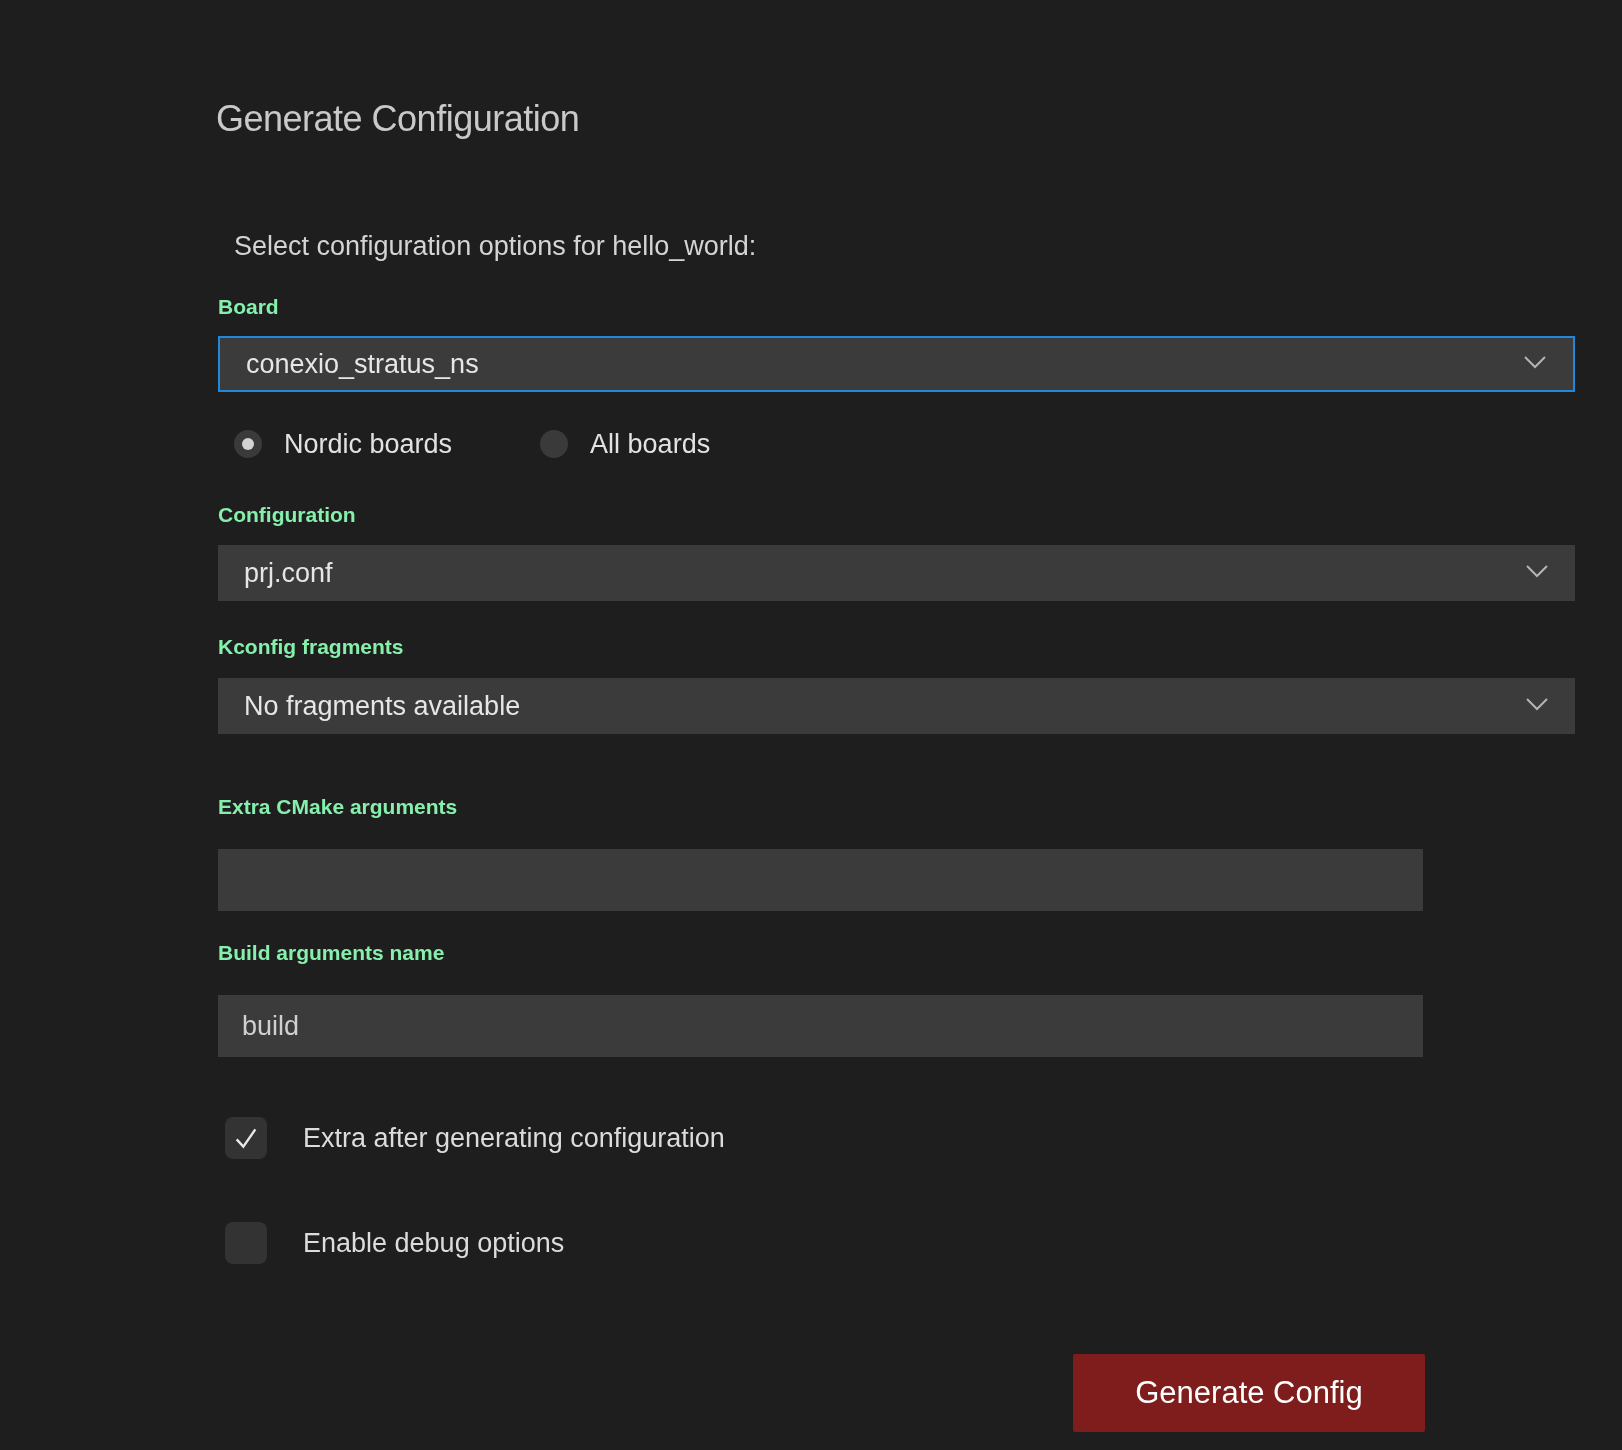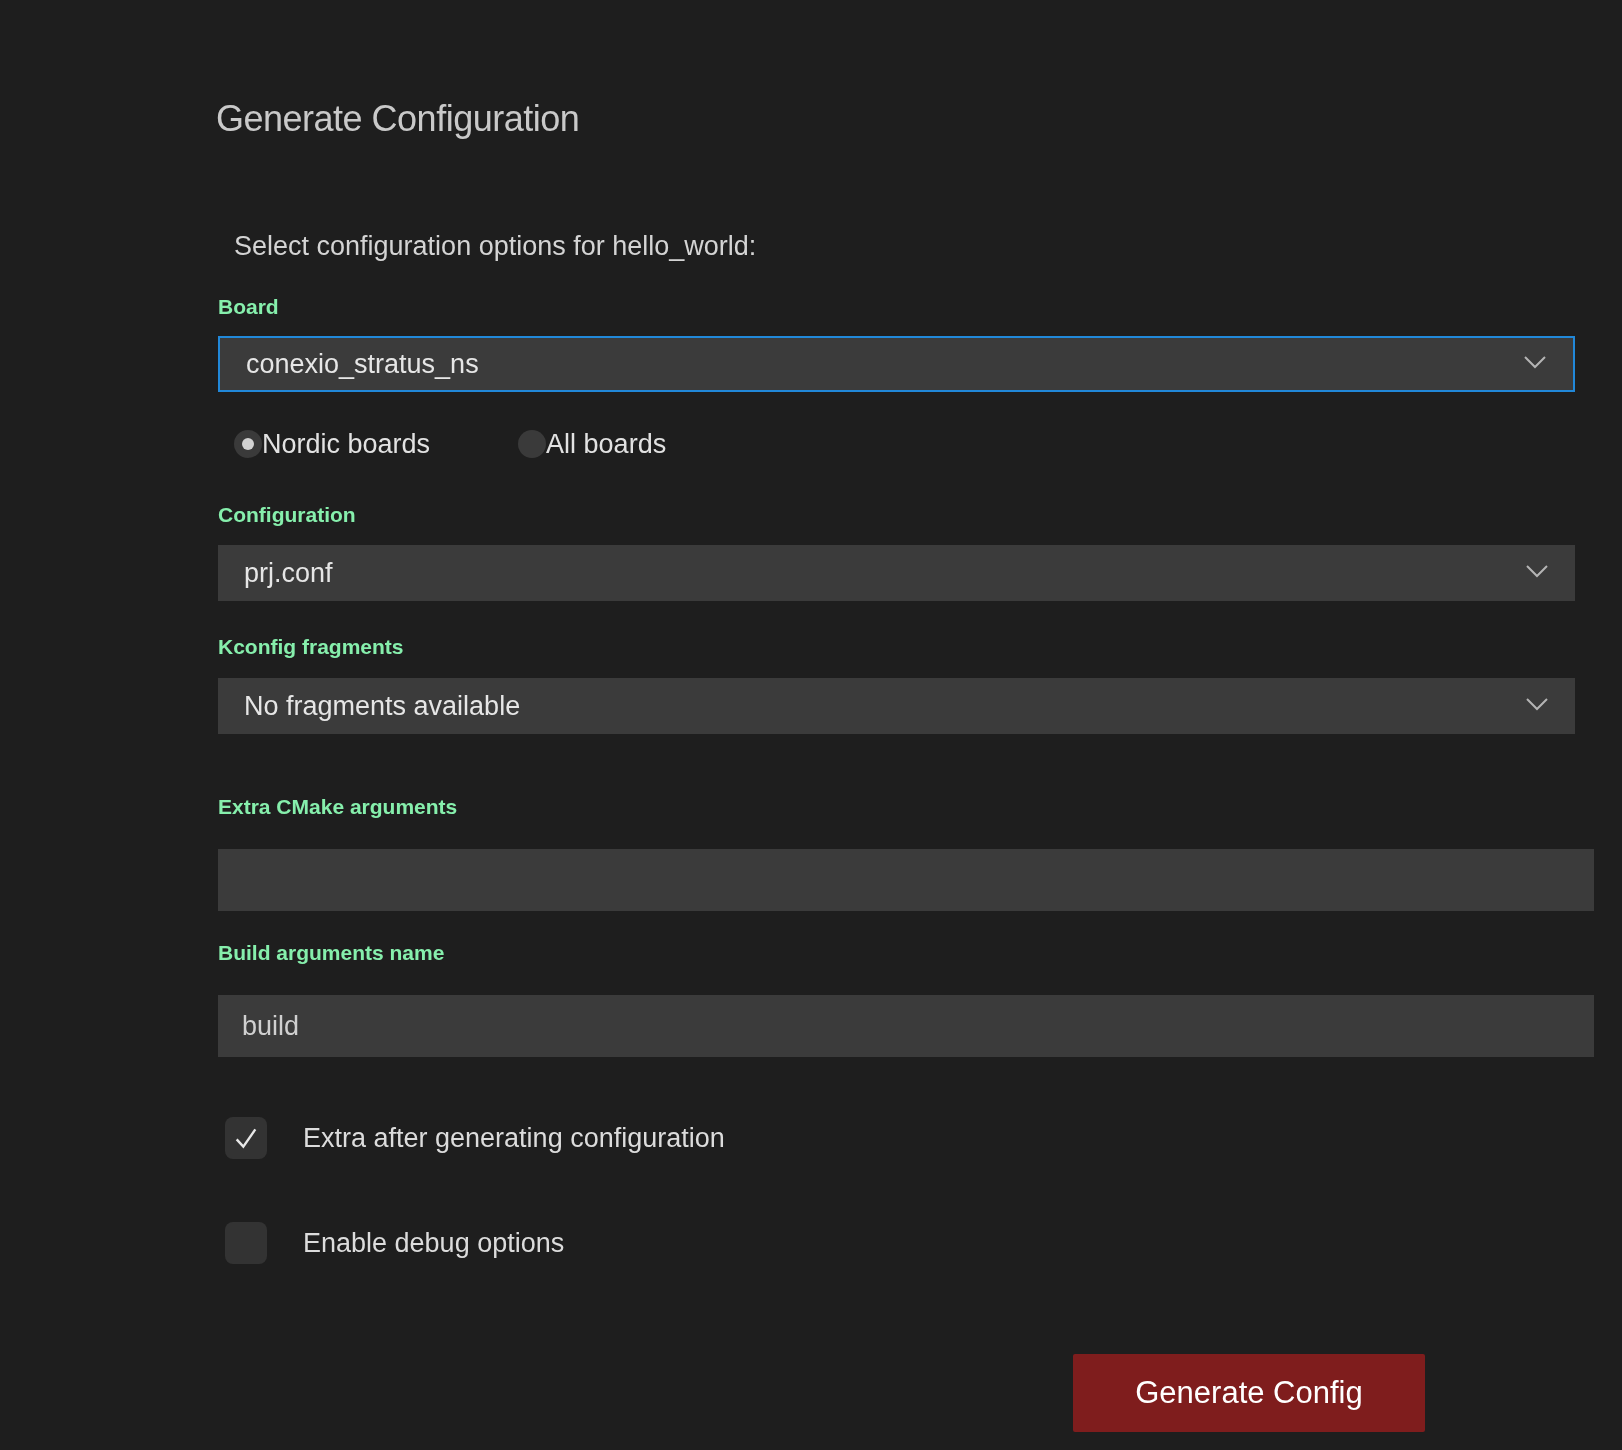--- a/index.html
+++ b/index.html
@@ -62,21 +62,21 @@
     white-space: nowrap;
     overflow: hidden;
   }
   .select .chevron {
     flex: 0 0 auto;
     display: block;
   }
   .text-input {
     position: absolute;
     left: 218px;
-    width: 1376px;
+    width: 1205px;
     height: 62px;
     background: #3b3b3b;
     border: none;
     outline: none;
     box-sizing: border-box;
     padding: 0 24px;
     font-family: "Liberation Sans", "DejaVu Sans", sans-serif;
     font-size: 27px;
     color: #d0d0d0;
   }
@@ -106,20 +106,21 @@
     display: none;
     width: 12px;
     height: 12px;
     border-radius: 50%;
     background: #d2d2d2;
   }
   .radio-option.selected .radio-circle .dot {
     display: block;
   }
   .radio-label {
+    margin-left: 22px;
     font-size: 27px;
     color: #e2e2e2;
     line-height: 28px;
   }
   .radio-gap {
     width: 88px;
   }
   .checkbox-row {
     position: absolute;
     left: 225px;

